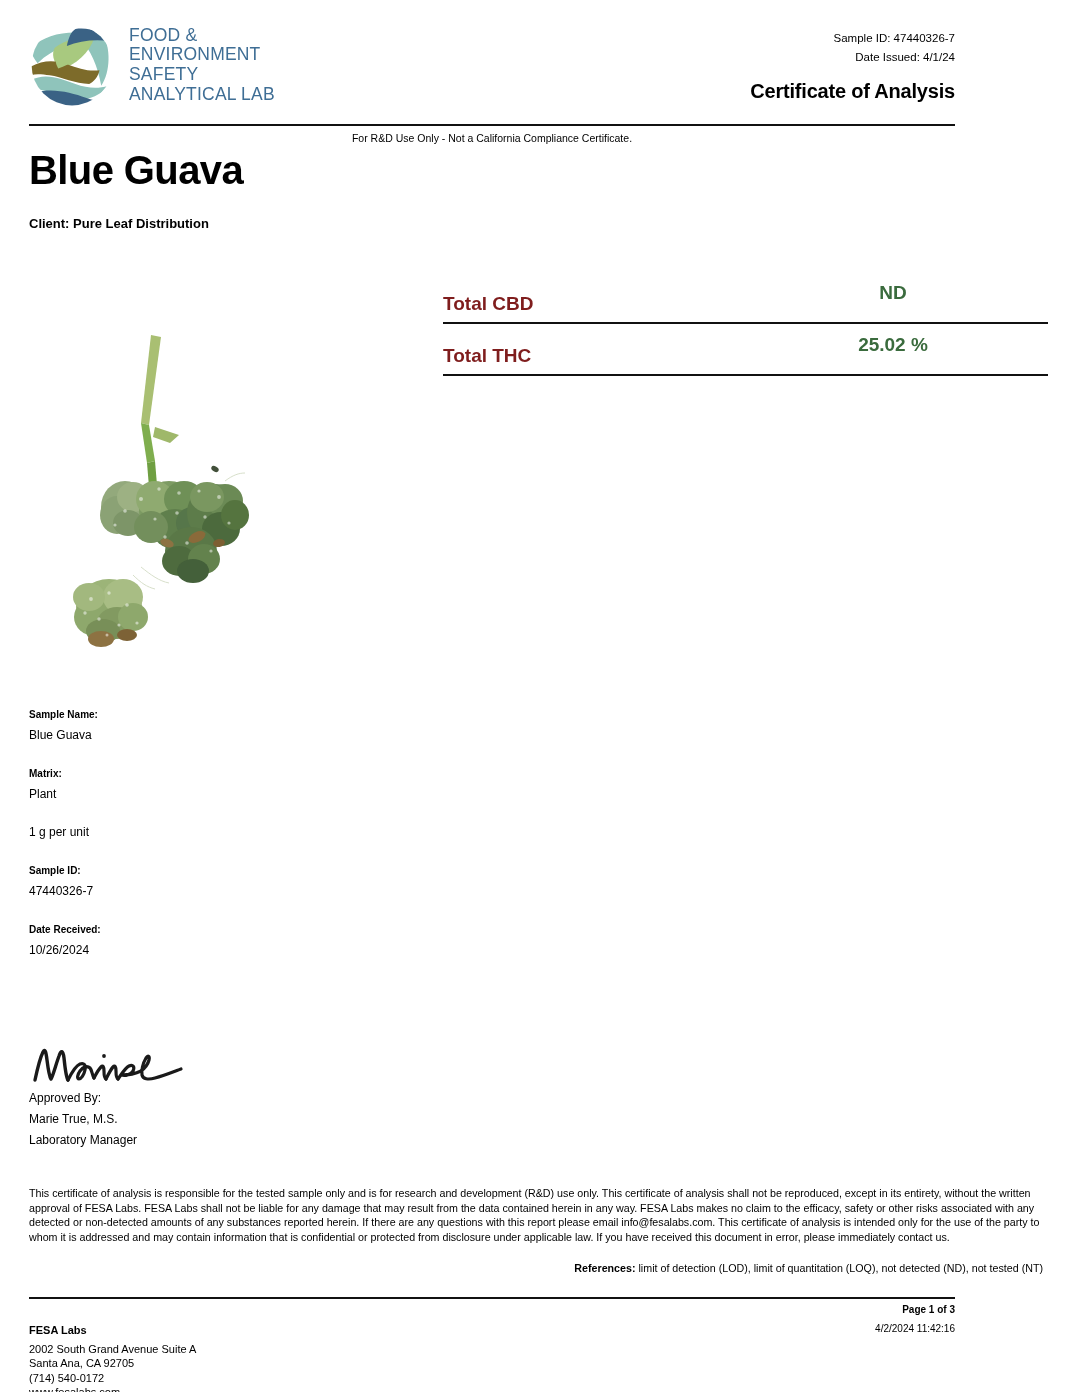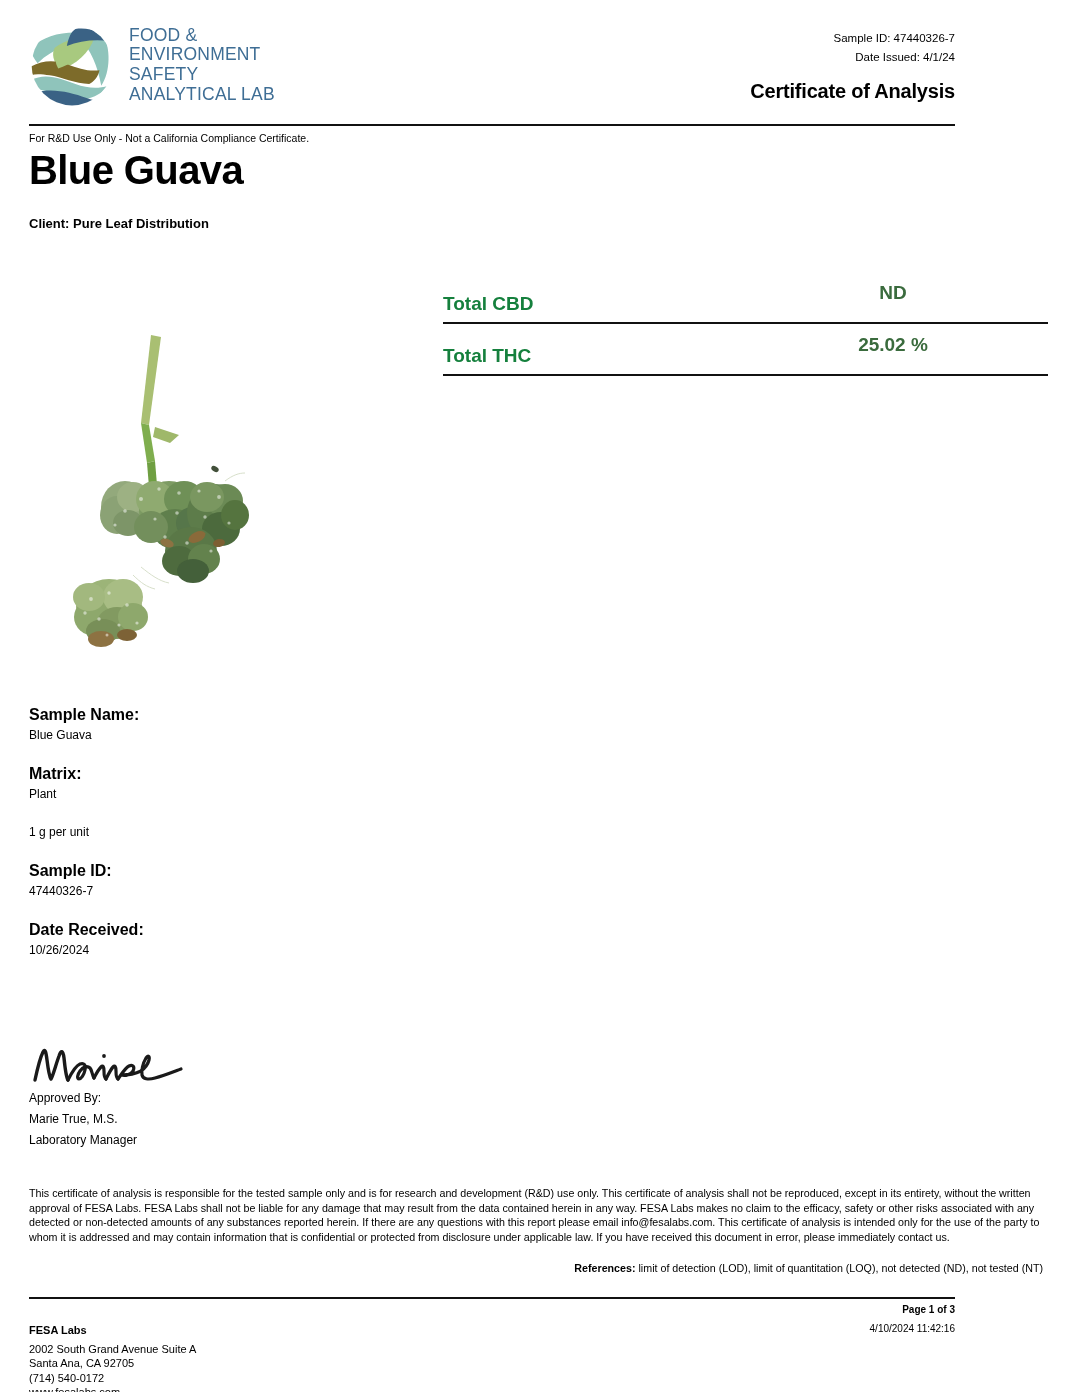--- a/index.html
+++ b/index.html
@@ -72,21 +72,21 @@
     left: 0;
     right: 0;
     top: 124px;
     border-top: 2.5px solid #111;
   }
   .rd-note {
     position: absolute;
     left: 0;
     right: 0;
     top: 132px;
-    text-align: left;
+    text-align: center;
     font-size: 10.5px;
   }
 
   
   .product-title {
     position: absolute;
     left: 29px;
     top: 148px;
     font-size: 40px;
     font-weight: bold;
@@ -120,21 +120,21 @@
     position: relative;
     height: 50px;
     border-bottom: 2.5px solid #111;
   }
   .sum-row .lbl {
     position: absolute;
     left: 0;
     bottom: 7px;
     font-size: 19px;
     font-weight: bold;
-    color: #15803d;
+    color: #7f1d1d;
   }
   .sum-row.total .lbl { color: #000; }
   .sum-row .val {
     position: absolute;
     left: 370px;
     width: 160px;
     bottom: 18px;
     text-align: center;
     font-size: 19px;
     font-weight: bold;
@@ -143,21 +143,21 @@
 
   
   .details {
     position: absolute;
     left: 29px;
     top: 704px;
     width: 330px;
   }
   .detail-item { margin-bottom: 17px; }
   .detail-label {
-    font-size: 16px;
+    font-size: 10px;
     font-weight: bold;
     line-height: 21px;
   }
   .detail-value {
     font-size: 12px;
     line-height: 21px;
   }
 
   
   .signature-block {
@@ -420,17 +420,17 @@
   <div class="footer">
     <div class="footer-left">
       <div class="f-name">FESA Labs</div>
       <div>2002 South Grand Avenue Suite A</div>
       <div>Santa Ana, CA 92705</div>
       <div>(714) 540-0172</div>
       <div>www.fesalabs.com</div>
     </div>
     <div class="footer-right">
       <div class="f-page">Page 1 of 3</div>
-      <div>4/10/2024 11:42:16</div>
+      <div>4/2/2024 11:42:16</div>
     </div>
   </div>
 
 </div>
 
 </body></html>

